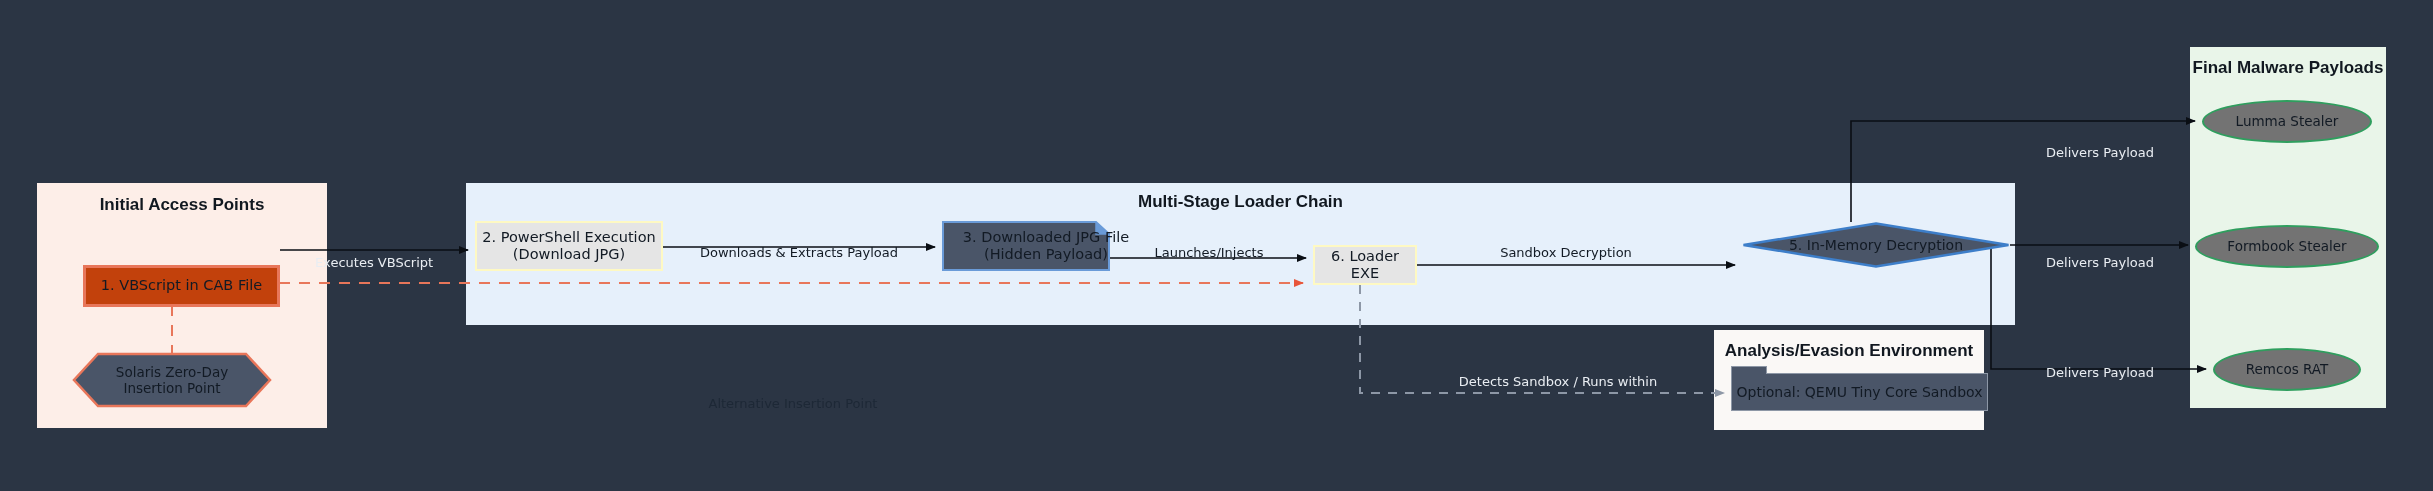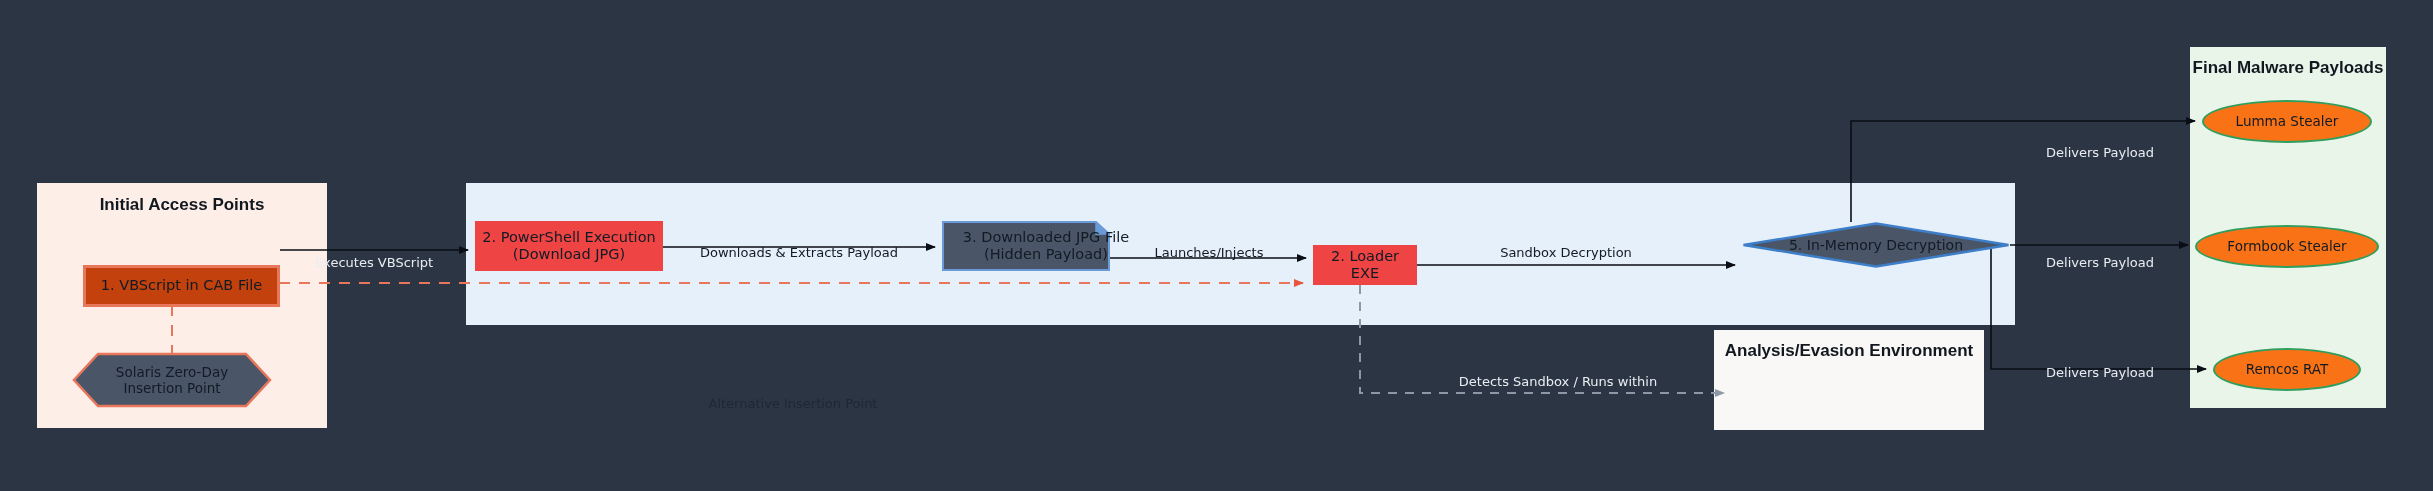--- a/index.html
+++ b/index.html
@@ -30,41 +30,41 @@
 
   
   .node{
     position:absolute;box-sizing:border-box;
     display:flex;align-items:center;justify-content:center;
     text-align:center;color:#121a24;
     font-family:"DejaVu Sans",sans-serif;
     line-height:1.18;
     white-space:pre-line;
   }
-  .n-rect{background:#ef4444;border:2px solid #ef4444;}
+  .n-rect{background:#e5e5e5;border:2px solid #fef9c3;}
   .n-rect-orange{background:#c2410c;border:3px solid #e8765a;margin-top:36px;}
 
   #n1{left:83px;top:229px;width:197px;height:42px;font-size:14.5px;}
   #n2{left:475px;top:221px;width:188px;height:50px;font-size:14.5px;}
   #n4{left:1313px;top:245px;width:104px;height:40px;font-size:14.5px;}
 
   
   #n-sandbox{
     left:1731px;top:373px;width:257px;height:38px;font-size:14px;
     background:#4a5568;border:1.5px solid #8d97a6;
   }
   #n-sandbox::before{
     content:"";position:absolute;left:-1px;top:-8px;width:36px;height:8px;
     background:#4a5568;border:1.5px solid #8d97a6;border-bottom:none;
     box-sizing:border-box;
   }
 
   
   .n-ellipse{
-    background:#f97316;border:2px solid #2f9e5e;border-radius:50%;
+    background:#737373;border:2px solid #2f9e5e;border-radius:50%;
     font-size:13.5px;color:#121a24;
   }
   #p1{left:2202px;top:100px;width:170px;height:43px;}
   #p2{left:2195px;top:225px;width:184px;height:43px;}
   #p3{left:2213px;top:348px;width:148px;height:43px;}
 
   
   .elabel{
     position:absolute;transform:translate(-50%,-50%);
     font-family:"DejaVu Sans",sans-serif;font-size:13px;
@@ -77,20 +77,21 @@
 </style>
 </head>
 <body>
 
 <div id="canvas">
 
   <div class="subgraph" id="sg-initial-ext"></div>
   <div class="sg-title" style="top:195px;left:37px;width:290px;">Initial Access Points</div>
 
   <div class="subgraph" id="sg-loader"></div>
+  <div class="sg-title" style="top:192px;left:466px;width:1549px;">Multi-Stage Loader Chain</div>
 
   <div class="subgraph" id="sg-payloads"></div>
   <div class="sg-title" style="top:58px;left:2190px;width:196px;">Final Malware Payloads</div>
 
   <div class="subgraph" id="sg-analysis"></div>
   <div class="sg-title" style="top:341px;left:1714px;width:270px;">Analysis/Evasion Environment</div>
 
   <svg class="layer" width="2433" height="491" viewBox="0 0 2433 491">
     <defs>
       <marker id="ah-dark" markerWidth="10" markerHeight="8" refX="9" refY="4" orient="auto" markerUnits="userSpaceOnUse">
@@ -144,38 +145,39 @@
     <svg width="168" height="50" viewBox="0 0 168 50" style="position:absolute;left:0;top:0;">
       <path d="M1,1 L154,1 L167,13 L167,49 L1,49 Z" fill="#4a5568" stroke="#6a9bd8" stroke-width="2"></path>
       <path d="M154,1 L154,13 L167,13" fill="#6a9bd8" stroke="#6a9bd8" stroke-width="1.5"></path>
     </svg>
     <div style="position:absolute;left:0;top:0;width:168px;height:50px;display:flex;
                 align-items:center;justify-content:center;text-align:center;
                 white-space:pre-line;font-size:14.5px;color:#121a24;line-height:1.18;padding-left:20px;">3. Downloaded JPG File
 (Hidden Payload)</div>
   </div>
 
-  <div class="node n-rect" id="n4">2. Loader EXE</div>
+  <div class="node n-rect" id="n4">6. Loader EXE</div>
 
   <div style="position:absolute;left:1742px;top:222px;width:268px;height:46px;z-index:3;">
     <svg width="268" height="46" viewBox="0 0 268 46" style="position:absolute;left:0;top:0;">
       <path d="M134,1.5 L266.5,23 L134,44.5 L1.5,23 Z" fill="#4a5568" stroke="#3d7ec9" stroke-width="2.5"></path>
     </svg>
     <div style="position:absolute;left:0;top:0;width:268px;height:46px;display:flex;
                 align-items:center;justify-content:center;font-size:14px;color:#121a24;">5. In-Memory Decryption</div>
   </div>
 
   <div style="position:absolute;left:72px;top:352px;width:200px;height:64px;">
     <svg width="200" height="56" viewBox="0 0 200 56" style="position:absolute;left:0;top:0;">
       <path d="M26,2 L174,2 L198,28 L174,54 L26,54 L2,28 Z" fill="#4a5568" stroke="#e8765a" stroke-width="2.5"></path>
     </svg>
     <div style="position:absolute;left:0;top:0;width:200px;height:56px;display:flex;
                 align-items:center;justify-content:center;text-align:center;
                 white-space:pre-line;font-size:13.5px;color:#121a24;line-height:1.2;">Solaris Zero-Day
 Insertion Point</div>
   </div>
 
+  <div class="node" id="n-sandbox">Optional: QEMU Tiny Core Sandbox</div>
 
   <div class="node n-ellipse" id="p1">Lumma Stealer</div>
   <div class="node n-ellipse" id="p2">Formbook Stealer</div>
   <div class="node n-ellipse" id="p3">Remcos RAT</div>
 
 </div>
 
 </body></html>

